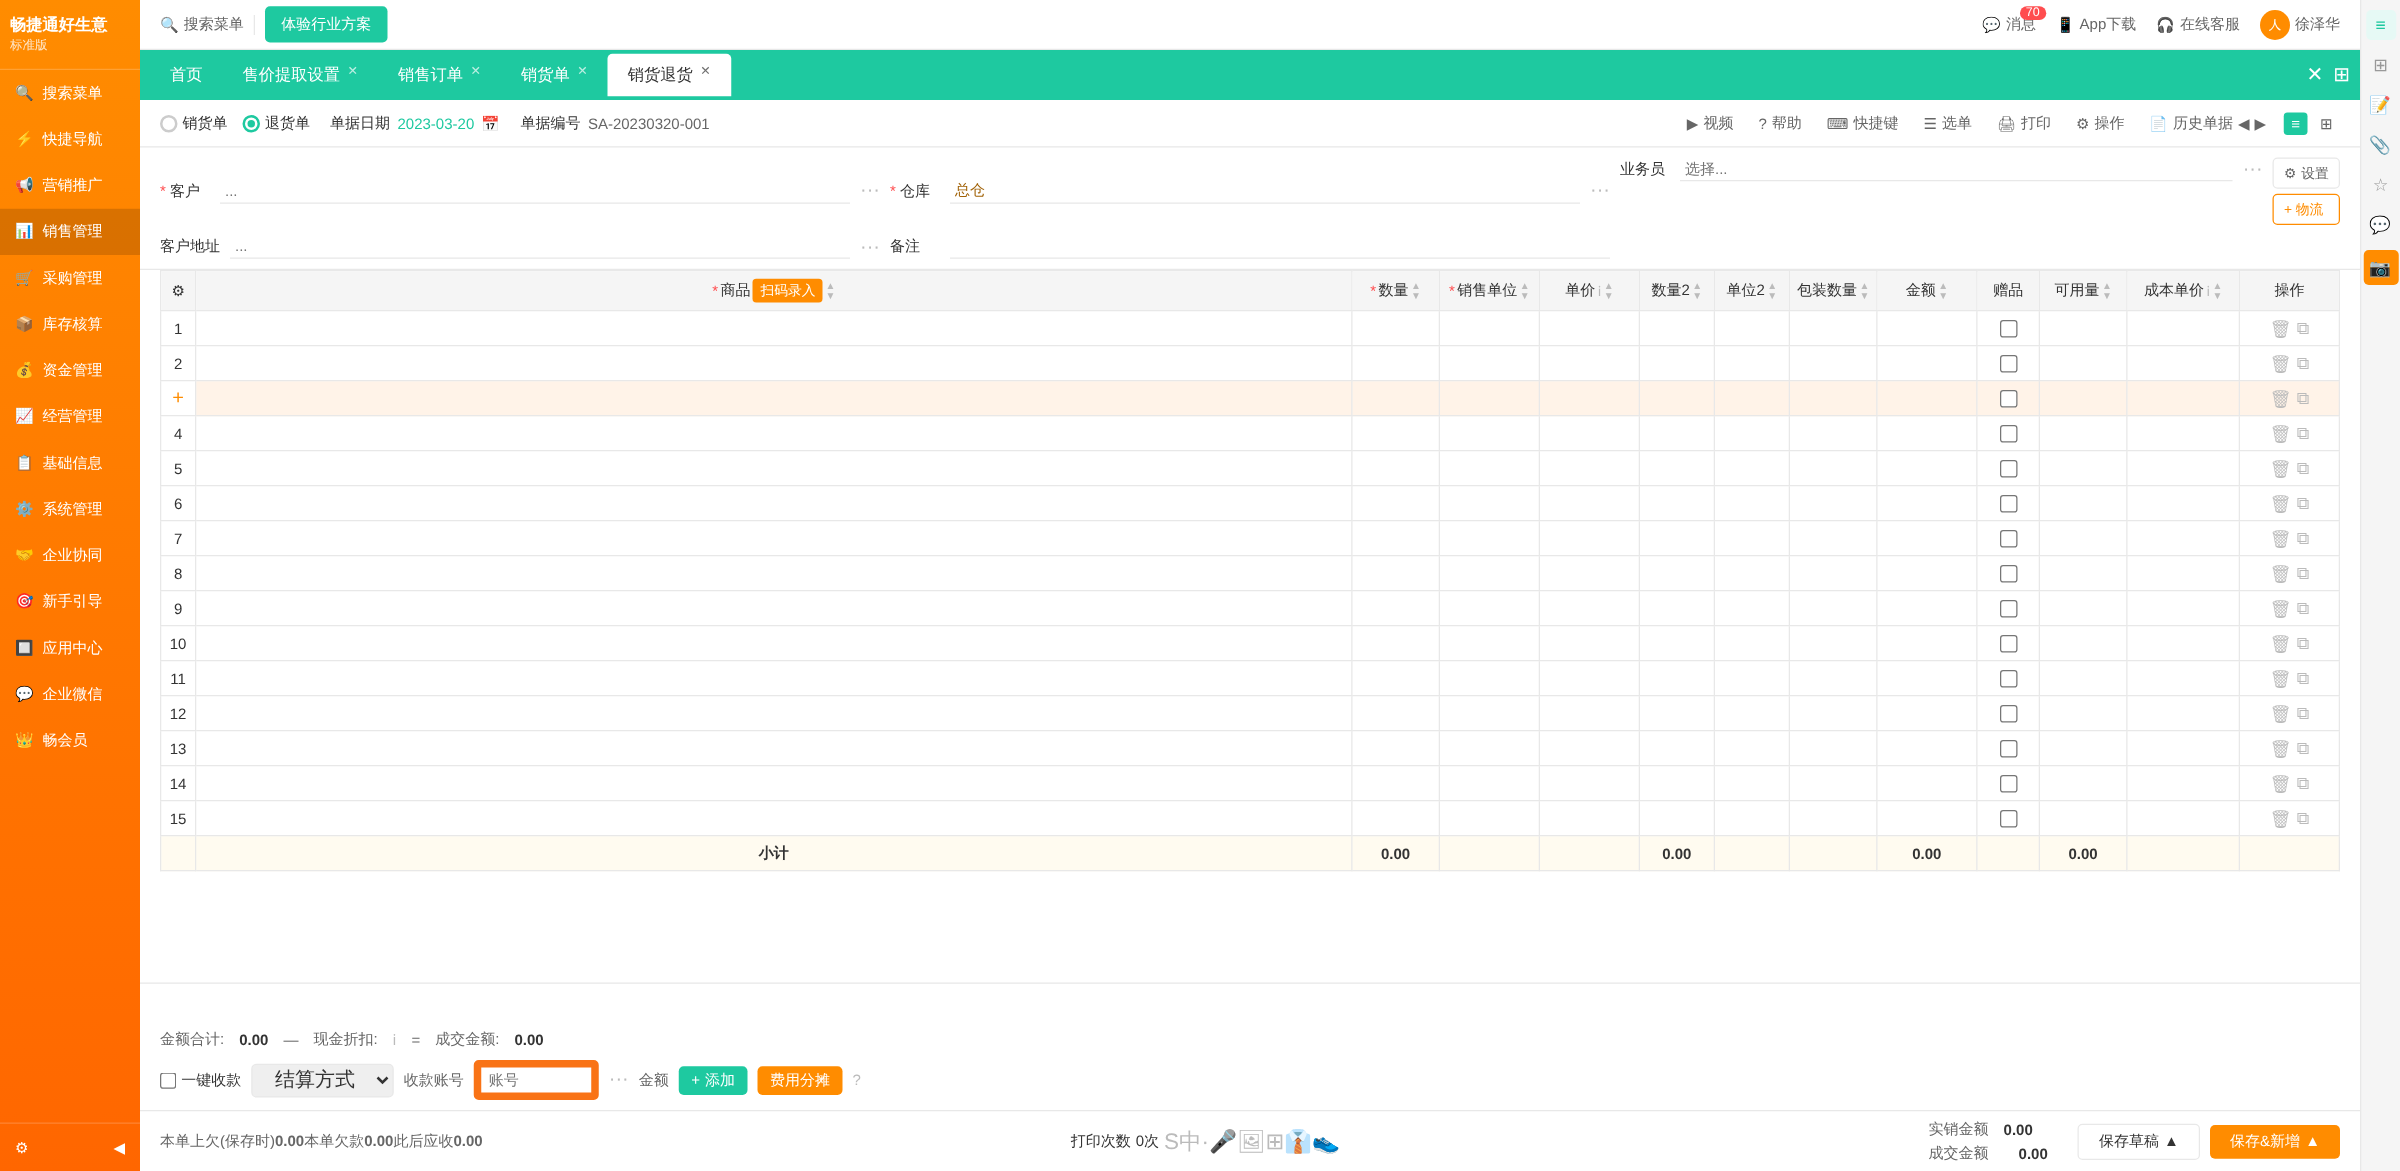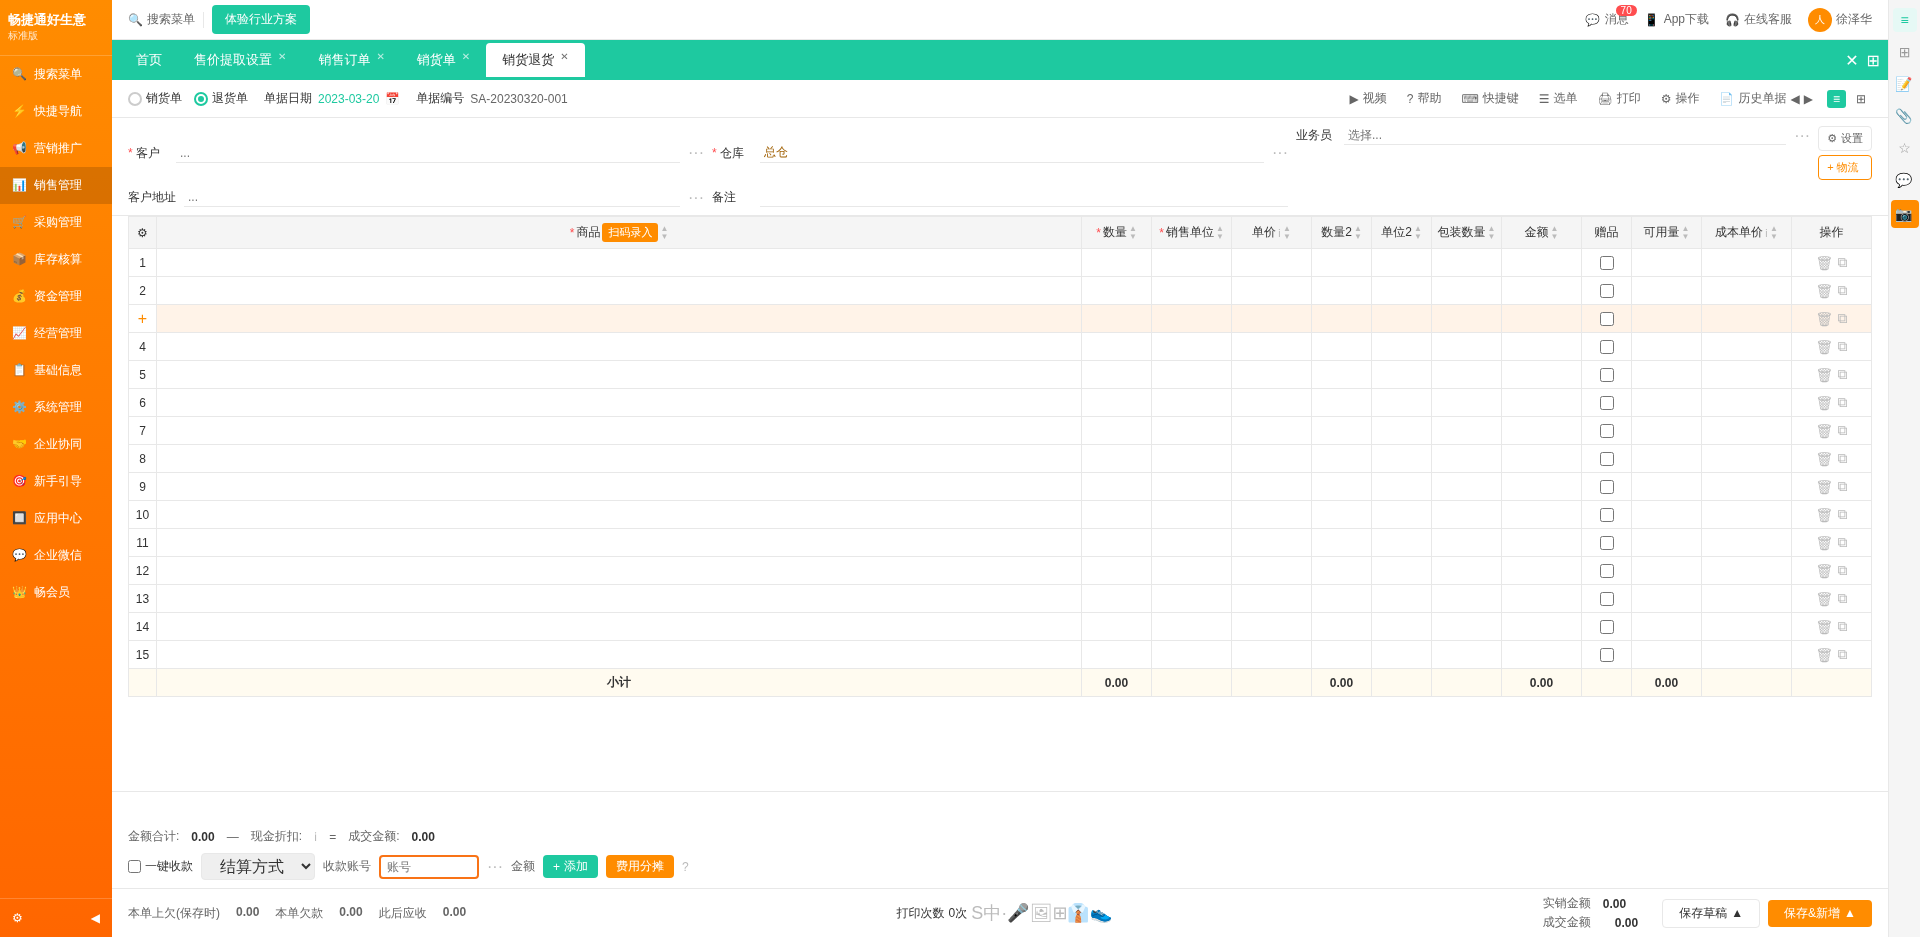--- a/index.html
+++ b/index.html
@@ -102,28 +102,28 @@
     
     .bottom-area { border-top: 1px solid #e8e8e8; padding: 8px 16px; flex-shrink: 0; }
     .amount-row { display: flex; align-items: center; gap: 12px; margin-bottom: 8px; margin-top: 28px; }
     .amount-label { color: #666; }
     .amount-value { color: #333; font-weight: bold; }
     .amount-dash { color: #666; }
     .amount-eq { color: #666; }
     .payment-row { display: flex; align-items: center; gap: 8px; }
     .checkbox-label { display: flex; align-items: center; gap: 4px; cursor: pointer; }
     .select-input { border: 1px solid #e8e8e8; border-radius: 4px; padding: 3px 14px; font-size: 16px; color: #333; }
-    .text-input { border: 2px solid #f97316; border-radius: 4px; padding: 3px 6px; font-size: 12px; color: #333; width: 100px; }
+    .text-input { border: 6px solid #f97316; border-radius: 4px; padding: 3px 6px; font-size: 12px; color: #333; width: 100px; }
     .add-btn { background: #1ec9a0; color: white; border: none; border-radius: 4px; padding: 3px 10px; font-size: 12px; cursor: pointer; display: flex; align-items: center; gap: 4px; }
     .expense-btn { background: #ff8c00; color: white; border: none; border-radius: 4px; padding: 3px 10px; font-size: 12px; cursor: pointer; }
     .help-icon { color: #bbb; cursor: pointer; }
     
     
     .status-bar { background: white; border-top: 1px solid #e8e8e8; padding: 6px 16px; display: flex; align-items: center; justify-content: space-between; flex-shrink: 0; font-size: 12px; }
-    .status-left { display: flex; gap: 16px; color: #666; }
+    .status-left { display: flex; align-items: center; gap: 0; color: #666; }
     .status-center { display: flex; align-items: center; gap: 4px; }
     .status-right { display: flex; align-items: center; gap: 8px; }
     .save-draft-btn { background: white; border: 1px solid #e8e8e8; border-radius: 4px; padding: 5px 16px; font-size: 12px; cursor: pointer; color: #333; display: flex; align-items: center; gap: 4px; }
     .save-new-btn { background: #ff8c00; color: white; border: none; border-radius: 4px; padding: 5px 16px; font-size: 12px; cursor: pointer; display: flex; align-items: center; gap: 4px; }
     
     
     .right-panel { width: 32px; background: #f5f5f5; border-left: 1px solid #e8e8e8; display: flex; flex-direction: column; align-items: center; padding: 8px 0; gap: 8px; flex-shrink: 0; }
     .right-panel-btn { width: 24px; height: 24px; display: flex; align-items: center; justify-content: center; color: #999; cursor: pointer; font-size: 14px; }
     .right-panel-btn.active { color: #1ec9a0; background: #e6f9f5; border-radius: 4px; }
     

